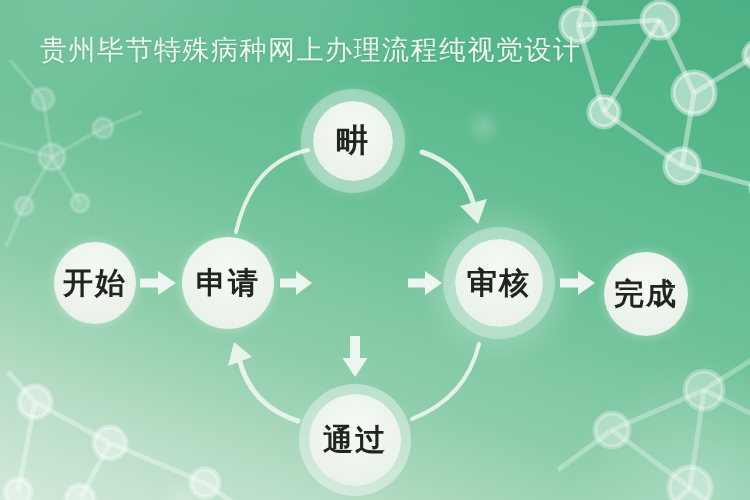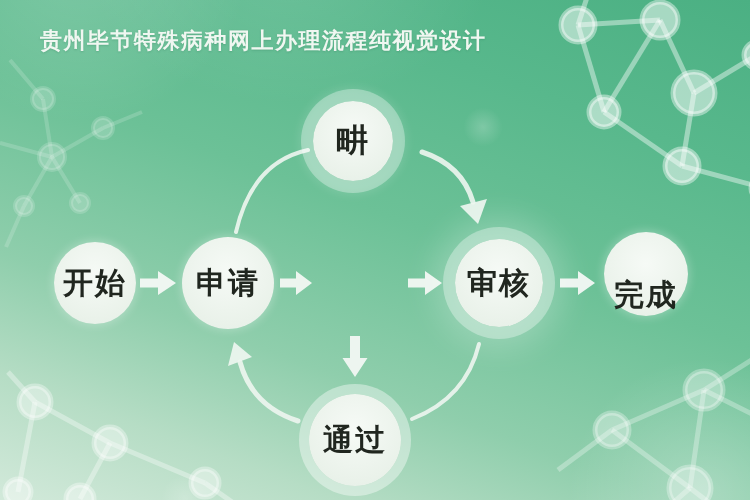--- a/index.html
+++ b/index.html
@@ -14,41 +14,41 @@
     background:
       radial-gradient(circle 240px at 80px -50px, rgba(255,255,255,0.20), rgba(255,255,255,0) 72%),
       radial-gradient(ellipse 270px 180px at 290px -30px, rgba(255,255,255,0.12), rgba(255,255,255,0) 75%),
       radial-gradient(circle 28px at 483px 127px, rgba(255,255,255,0.20), rgba(255,255,255,0) 70%),
       radial-gradient(circle 185px at 705px 495px, rgba(255,255,255,0.26), rgba(255,255,255,0) 74%),
       radial-gradient(circle 34px at 185px 498px, rgba(255,255,255,0.18), rgba(255,255,255,0) 70%),
       linear-gradient(200deg, #4bb083 0%, #58b88c 22%, #6cc197 45%, #8fceac 68%, #b6ddc5 84%, #d2e9da 100%);
   }
   .decor,.flow{position:absolute;left:0;top:0;}
   .title{
-    position:absolute;left:40px;top:26px;
-    font-size:22px;font-weight:bold;letter-spacing:1.5px;
+    position:absolute;left:40px;top:32px;
+    font-size:27px;font-weight:normal;letter-spacing:1.5px;
     color:#f0f7f1;
     text-shadow:0 1px 2px rgba(40,110,80,0.25);
     white-space:nowrap;
   }
   .node{
     position:absolute;
     border-radius:50%;
     background:radial-gradient(circle at 50% 38%, #f6faf6 0%, #eaf2ea 70%, #e3eee6 100%);
     display:flex;align-items:center;justify-content:center;
     font-weight:bold;color:#20261f;
     font-size:30px;letter-spacing:2px;
     box-shadow:0 0 8px 2px rgba(255,255,255,0.25);
   }
   .n-start  {left:54px; top:242px;width:82px;height:82px;}
   .n-apply  {left:182px;top:237px;width:92px;height:92px;}
   .n-material{left:311px;top:241px;width:84px;height:84px;}
   .n-review {left:455px;top:239px;width:88px;height:88px;
              box-shadow:0 0 0 12px rgba(255,255,255,0.33), 0 0 30px 22px rgba(255,255,255,0.22);text-align:right;}
-  .n-finish {left:604px;top:232px;width:84px;height:84px;align-items:flex-end;}
+  .n-finish {left:604px;top:252px;width:84px;height:84px;}
   .n-top    {left:313px;top:101px;width:80px;height:80px;
              box-shadow:0 0 0 12px rgba(255,255,255,0.32), 0 0 10px 14px rgba(255,255,255,0.12);
              font-size:32px;}
   .n-pass   {left:309px;top:394px;width:92px;height:92px;
              box-shadow:0 0 0 10px rgba(255,255,255,0.40);text-align:right;}
 </style>
 </head>
 <body>
 
 <div class="stage">

